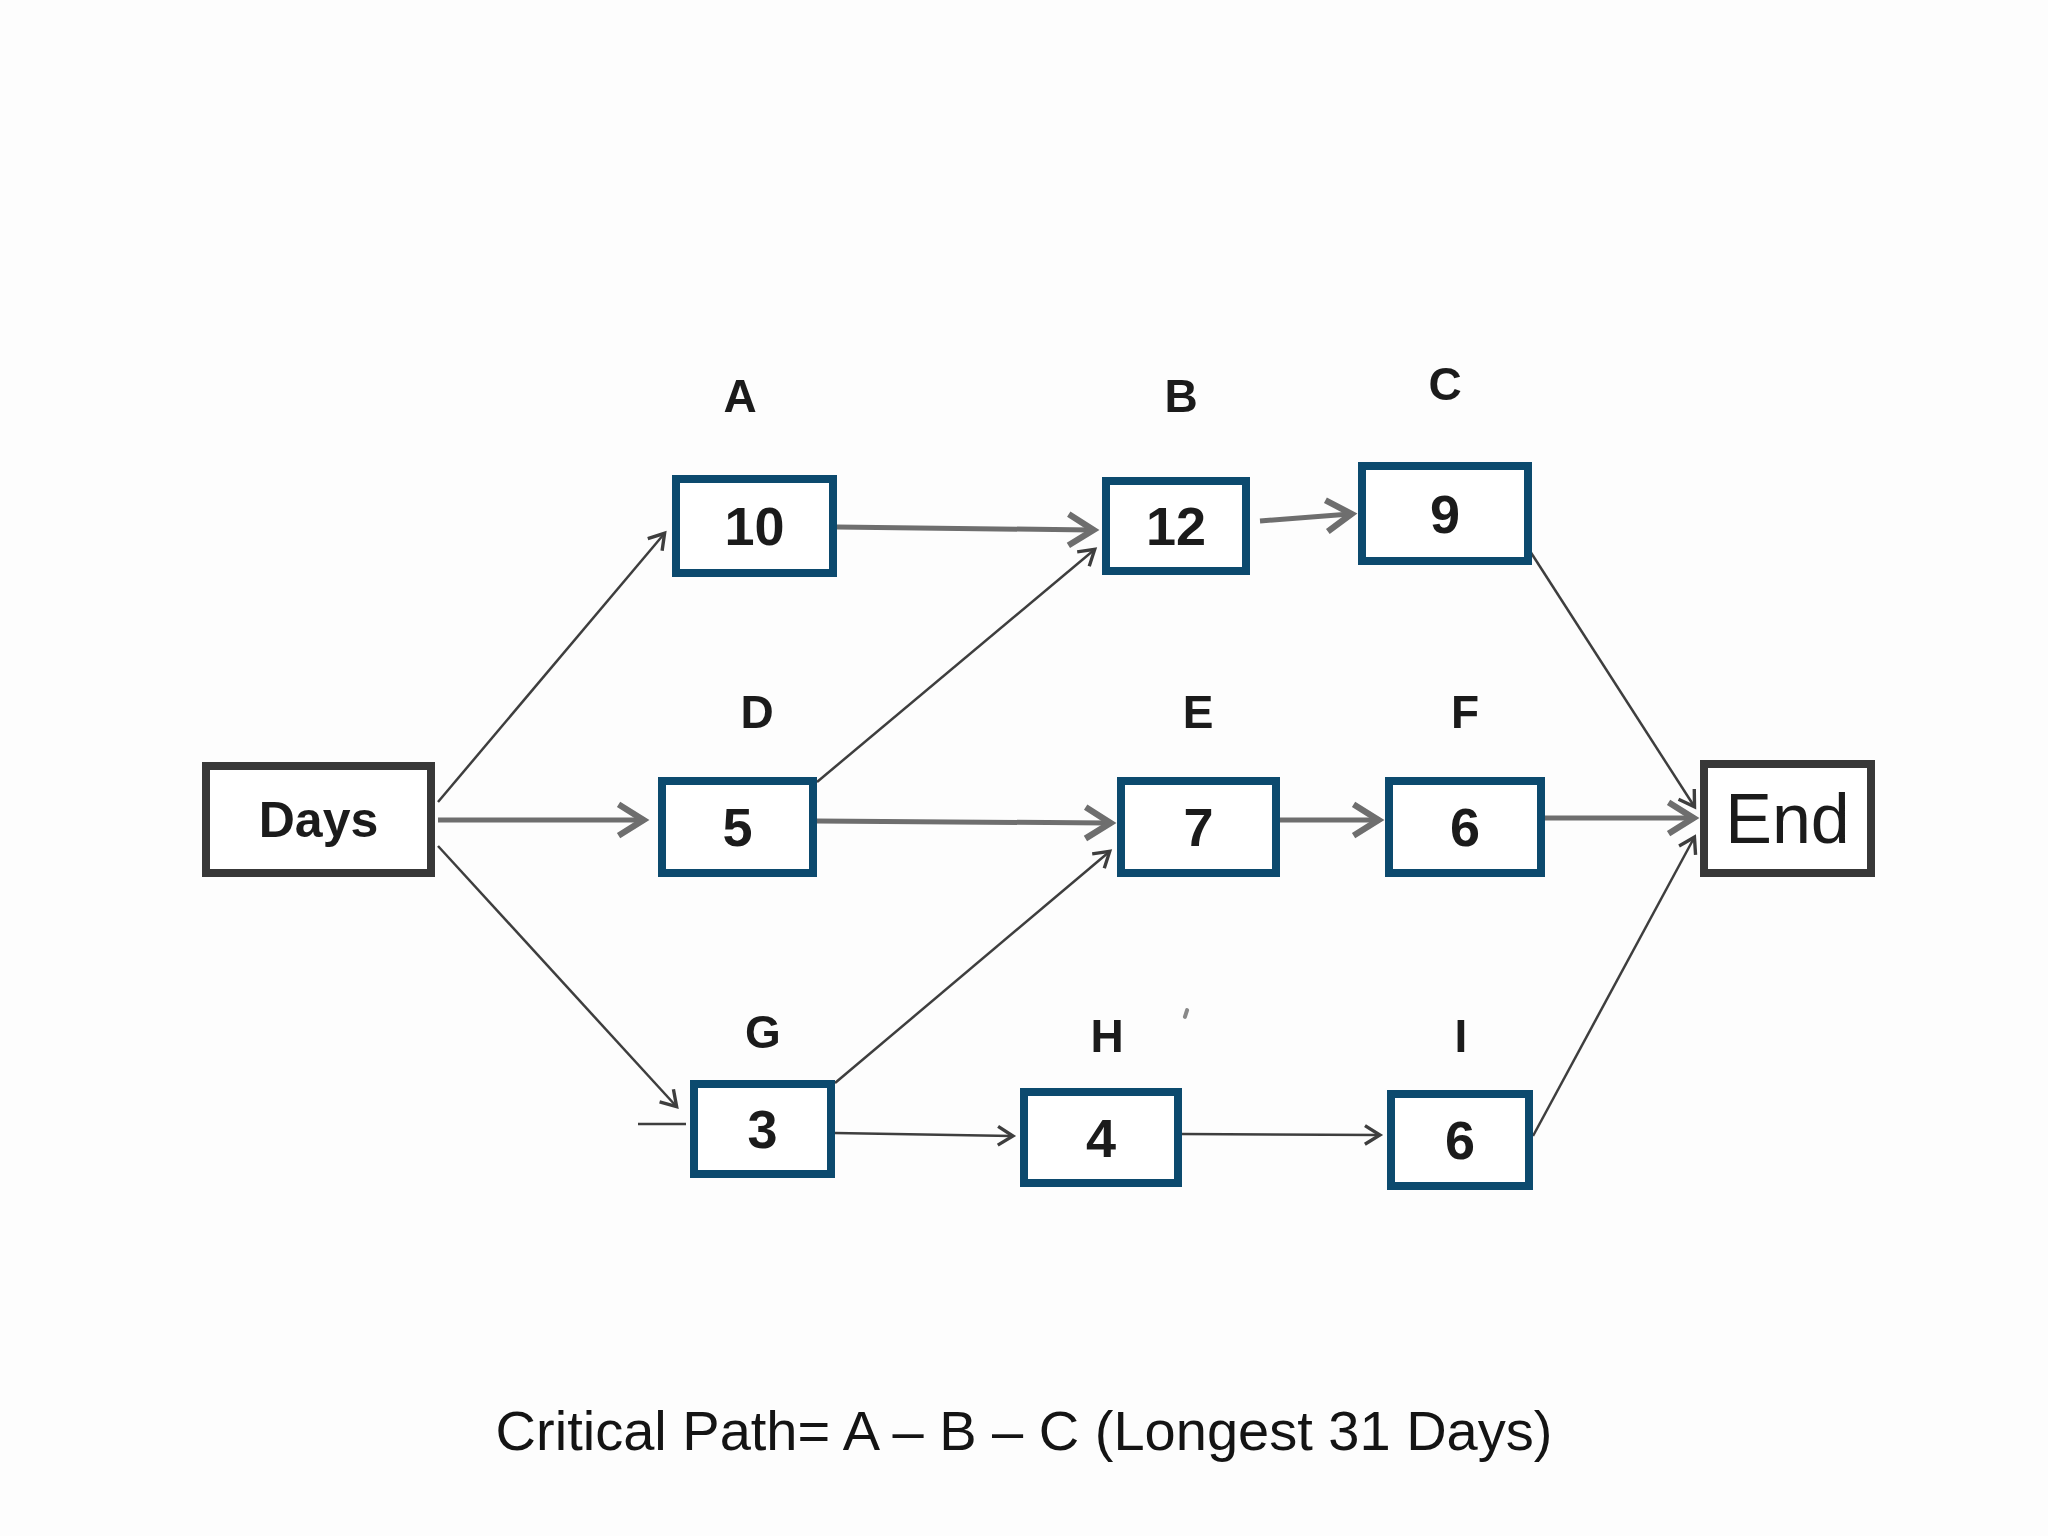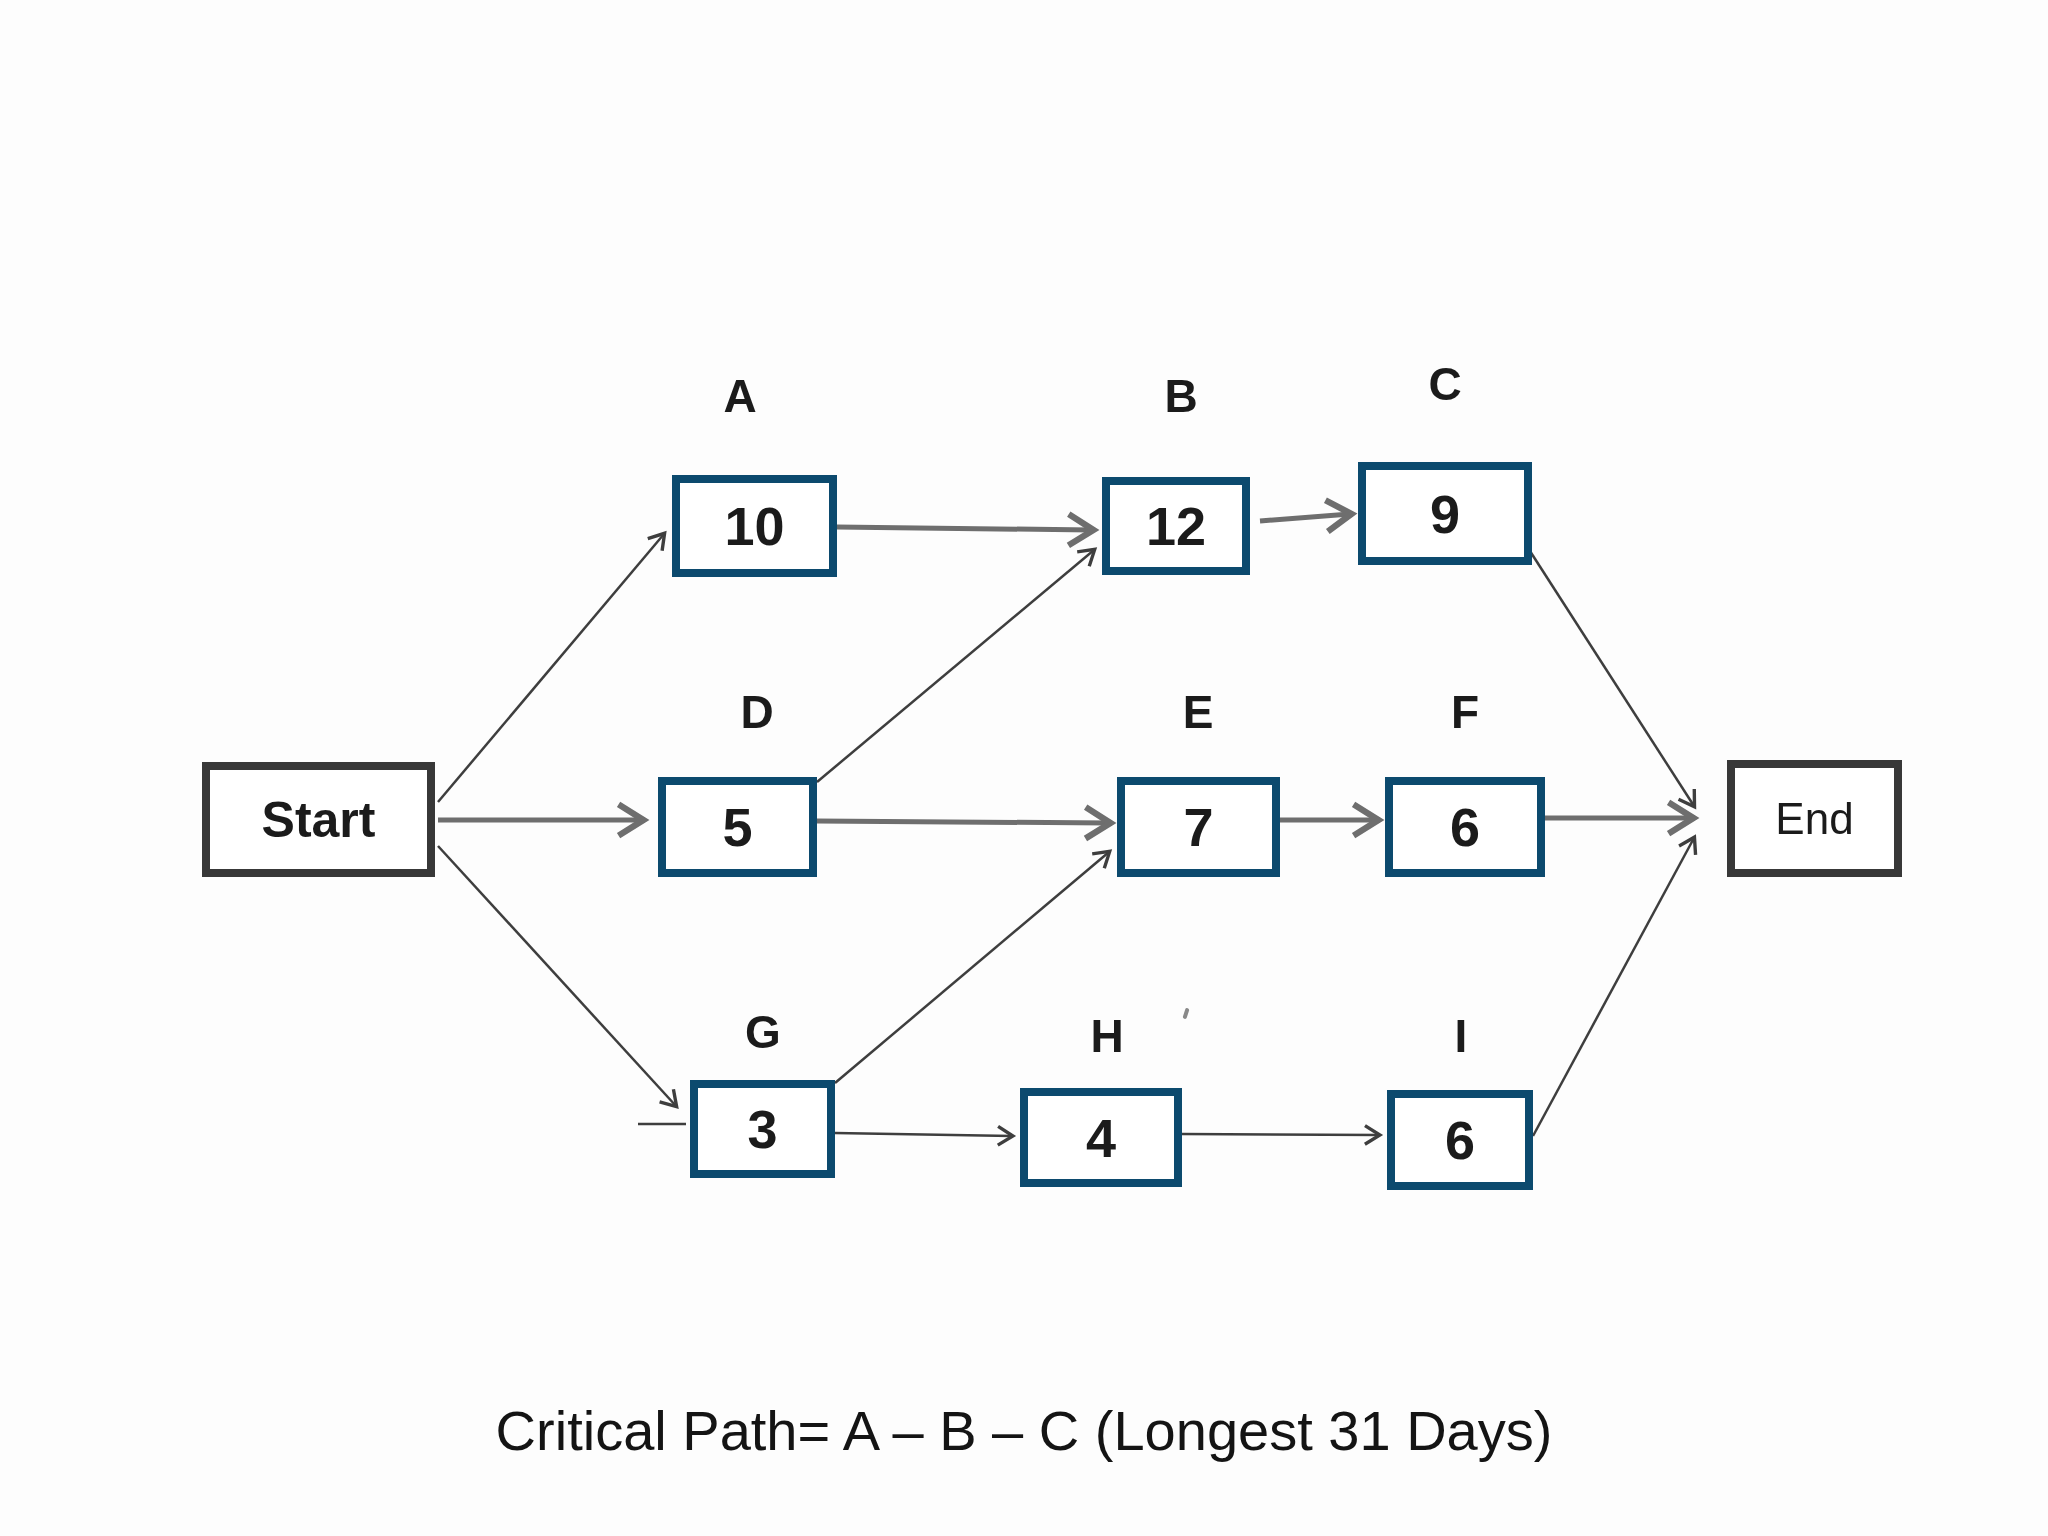--- a/index.html
+++ b/index.html
@@ -34,21 +34,21 @@
     align-items: center;
     justify-content: center;
     font-weight: 700;
     font-size: 54px;
     color: #1b1b1b;
   }
   .node.terminal {
     border-color: #383838;
   }
   #node-start { left: 202px; top: 762px; width: 233px; height: 115px; font-size: 50px; }
-  #node-end   { left: 1700px; top: 760px; width: 175px; height: 117px; font-size: 44px; font-weight: 400; margin-left: 27px; }
+  #node-end   { left: 1700px; top: 760px; width: 175px; height: 117px; font-size: 70px; font-weight: 400; }
   #node-a { left: 672px;  top: 475px;  width: 165px; height: 102px; }
   #node-b { left: 1102px; top: 477px;  width: 148px; height: 98px;  }
   #node-c { left: 1358px; top: 462px;  width: 174px; height: 103px; }
   #node-d { left: 658px;  top: 777px;  width: 159px; height: 100px; }
   #node-e { left: 1117px; top: 777px;  width: 163px; height: 100px; }
   #node-f { left: 1385px; top: 777px;  width: 160px; height: 100px; }
   #node-g { left: 690px;  top: 1080px; width: 145px; height: 98px;  }
   #node-h { left: 1020px; top: 1088px; width: 162px; height: 99px;  }
   #node-i { left: 1387px; top: 1090px; width: 146px; height: 100px; }
   .node-letter {
@@ -131,21 +131,21 @@
   <div class="node-letter" id="label-a">A</div>
   <div class="node-letter" id="label-b">B</div>
   <div class="node-letter" id="label-c">C</div>
   <div class="node-letter" id="label-d">D</div>
   <div class="node-letter" id="label-e">E</div>
   <div class="node-letter" id="label-f">F</div>
   <div class="node-letter" id="label-g">G</div>
   <div class="node-letter" id="label-h">H</div>
   <div class="node-letter" id="label-i">I</div>
 
-  <div class="node terminal" id="node-start">Start</div>
+  <div class="node terminal" id="node-start">Days</div>
   <div class="node" id="node-a">10</div>
   <div class="node" id="node-b">12</div>
   <div class="node" id="node-c">9</div>
   <div class="node" id="node-d">5</div>
   <div class="node" id="node-e">7</div>
   <div class="node" id="node-f">6</div>
   <div class="node" id="node-g">3</div>
   <div class="node" id="node-h">4</div>
   <div class="node" id="node-i">6</div>
   <div class="node terminal" id="node-end">End</div>

